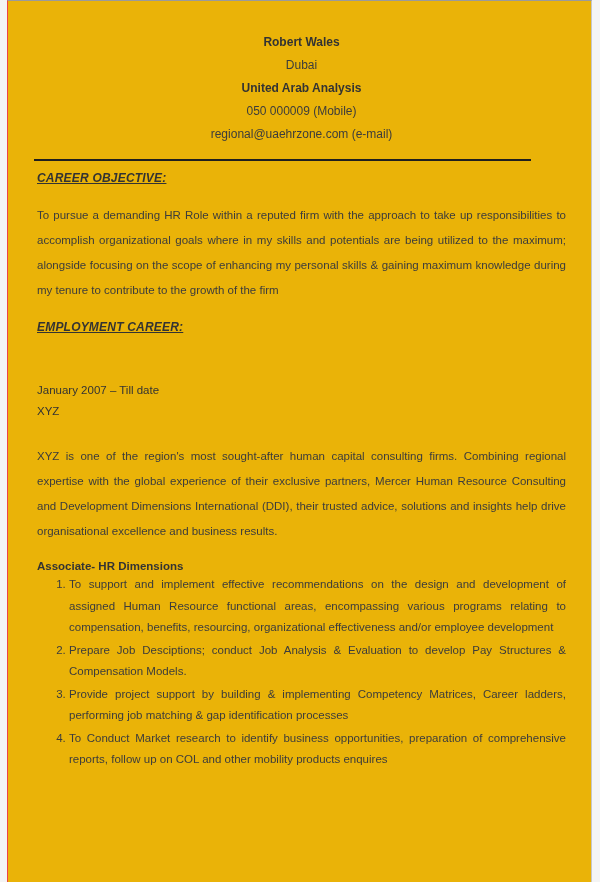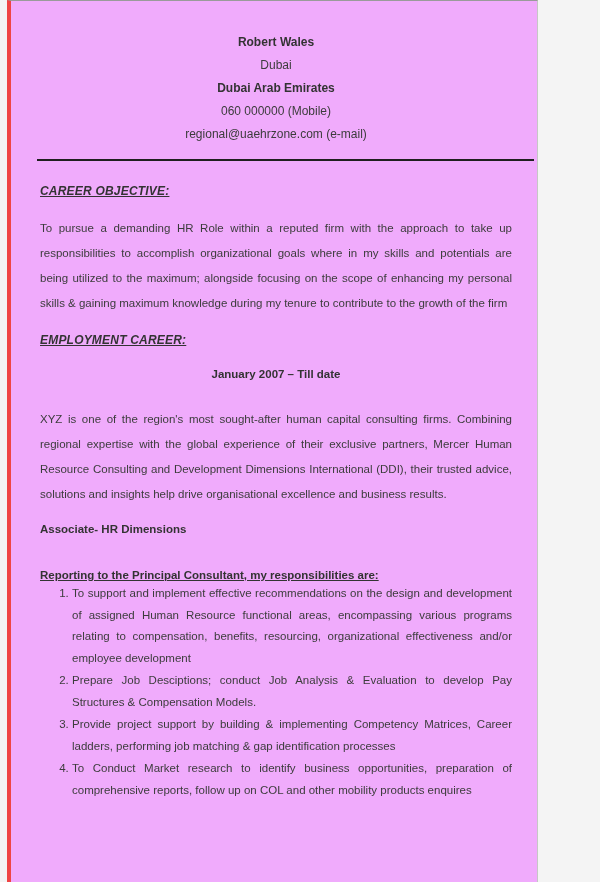--- a/index.html
+++ b/index.html
@@ -6,54 +6,54 @@
   html, body { width:600px; height:882px; }
   body {
     background:#f4f4f4;
     font-family:"Liberation Sans","DejaVu Sans",sans-serif;
     color:#3c3c3c;
     position:relative;
     overflow:hidden;
   }
   .page {
     position:absolute; left:7px; top:0;
-    width:531px; height:882px;
-    background:#f0abfc;
-    border-left:4px solid #ef4444;
+    width:585px; height:882px;
+    background:#eab308;
+    border-left:1px solid #ef4444;
     border-right:1px solid #c6c6c6;
     border-top:1px solid #9a9a9a;
     overflow:hidden;
   }
   .content { padding:30px 25px 0 29px; font-size:11.5px; }
 
   .contact-header { text-align:center; }
   .contact-line { line-height:23px; font-size:12px; }
   .contact-line.strong { font-weight:bold; color:#333; }
   .contact-line.name { font-size:12px; }
 
   .divider {
     border:0; border-top:2px solid #1f1f1f;
     width:497px; margin:13px 0 0 -3px;
   }
 
   .sec-heading {
-    margin-top:23px;
+    margin-top:10px;
     font-size:12px; font-weight:bold; font-style:italic;
     text-decoration:underline;
     color:#333; letter-spacing:.2px;
     line-height:15px;
   }
   .sec-heading.second { margin-top:17px; }
 
   .objective-body {
     margin-top:17px; line-height:25px;
     text-align:justify;
   }
 
-  .job-period { margin-top:16px; line-height:21px; font-weight:bold; color:#333;text-align:center; }
+  .job-period { margin-top:45px; line-height:21px; font-weight:normal; color:#333; }
 
   .cp-block { margin-top:22px; line-height:25px; }
   .cp-heading { text-decoration:underline; }
   .cp-body { text-align:justify; }
 
   .job-title { margin-top:15px; font-weight:bold; color:#333; line-height:15px; }
 
   .resp-heading {
     margin-top:31px; font-weight:bold; color:#333;
     text-decoration:underline; line-height:15px;
@@ -68,44 +68,44 @@
 </style>
 </head>
 <body>
 
 <div class="page">
   <div class="content">
 
     <div class="contact-header">
       <div class="contact-line strong name">Robert Wales</div>
       <div class="contact-line">Dubai</div>
-      <div class="contact-line strong">Dubai Arab Emirates</div>
-      <div class="contact-line">060 000000 (Mobile)</div>
+      <div class="contact-line strong">United Arab Analysis</div>
+      <div class="contact-line">050 000009 (Mobile)</div>
       <div class="contact-line">regional@uaehrzone.com (e-mail)</div>
     </div>
 
     <hr class="divider">
 
     <div class="sec-heading">CAREER OBJECTIVE:</div>
 
     <p class="objective-body">To pursue a demanding HR Role within a reputed firm with the approach to take up responsibilities to accomplish organizational goals where in my skills and potentials are being utilized to the maximum; alongside focusing on the scope of enhancing my personal skills &amp; gaining maximum  knowledge during my tenure to contribute to the growth of the firm</p>
 
     <div class="sec-heading second">EMPLOYMENT CAREER:</div>
 
     <div class="job-period">
       <div>January 2007 – Till date</div>
+      <div>XYZ</div>
     </div>
 
     <div class="cp-block">
       <p class="cp-body">XYZ is one of the region's most sought-after human capital consulting firms. Combining regional expertise with the global experience of their exclusive partners, Mercer Human Resource Consulting and Development Dimensions International (DDI), their trusted advice, solutions and insights help drive organisational excellence and business results.</p>
     </div>
 
     <div class="job-title">Associate- HR Dimensions</div>
 
-    <div class="resp-heading">Reporting to the Principal Consultant, my responsibilities are:</div>
 
     <ol class="resp-list">
       <li>To support and implement  effective recommendations on the design and development of assigned Human Resource functional areas, encompassing various programs relating to compensation, benefits, resourcing, organizational effectiveness and/or employee development</li>
       <li>Prepare Job Desciptions; conduct Job Analysis &amp; Evaluation to develop Pay Structures &amp; Compensation Models.</li>
       <li>Provide project support by building &amp; implementing Competency Matrices, Career ladders, performing job matching &amp; gap identification processes</li>
       <li>To Conduct Market research to identify business opportunities, preparation of comprehensive reports, follow up on COL and other mobility products enquires</li>
     </ol>
 
   </div>
 </div>

